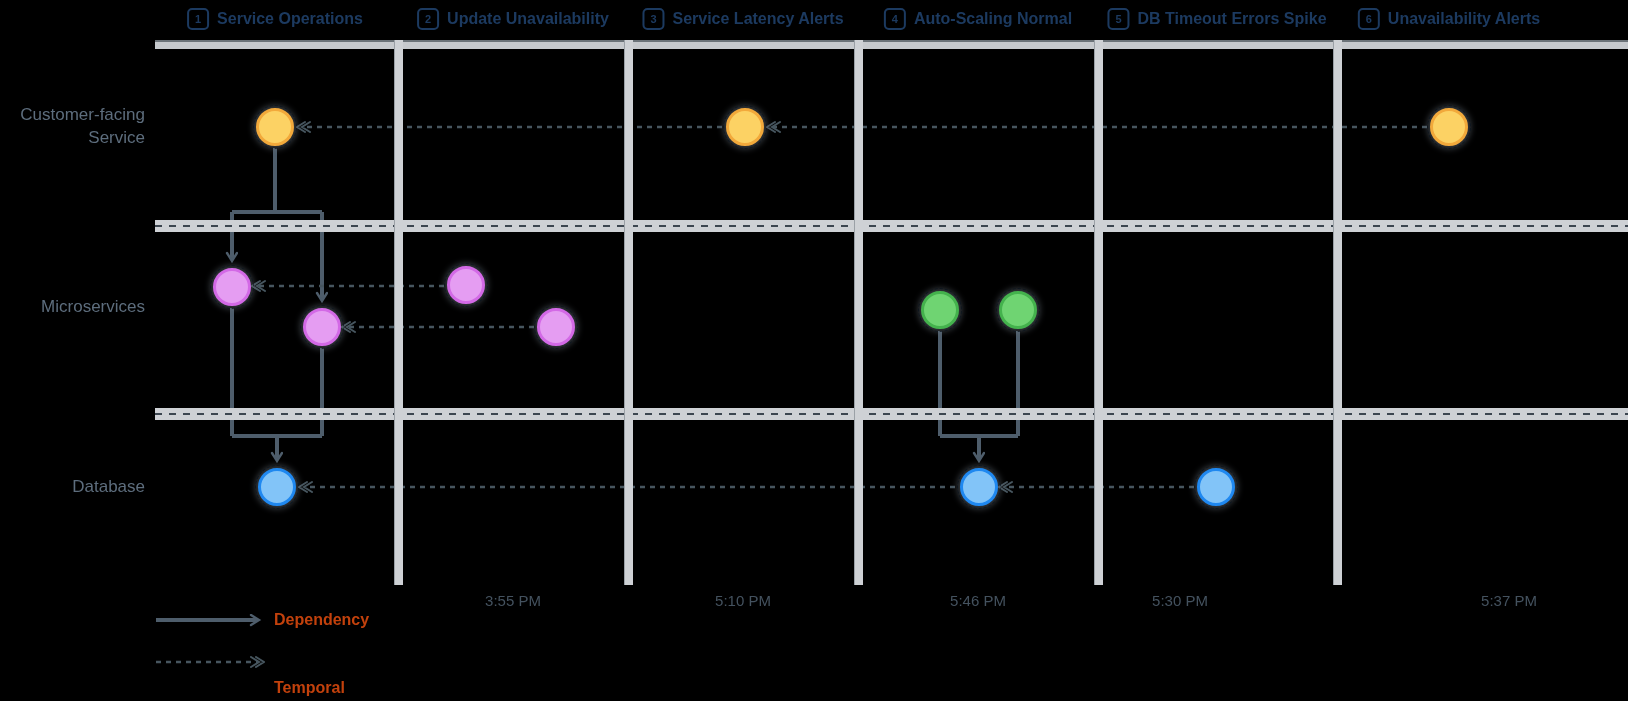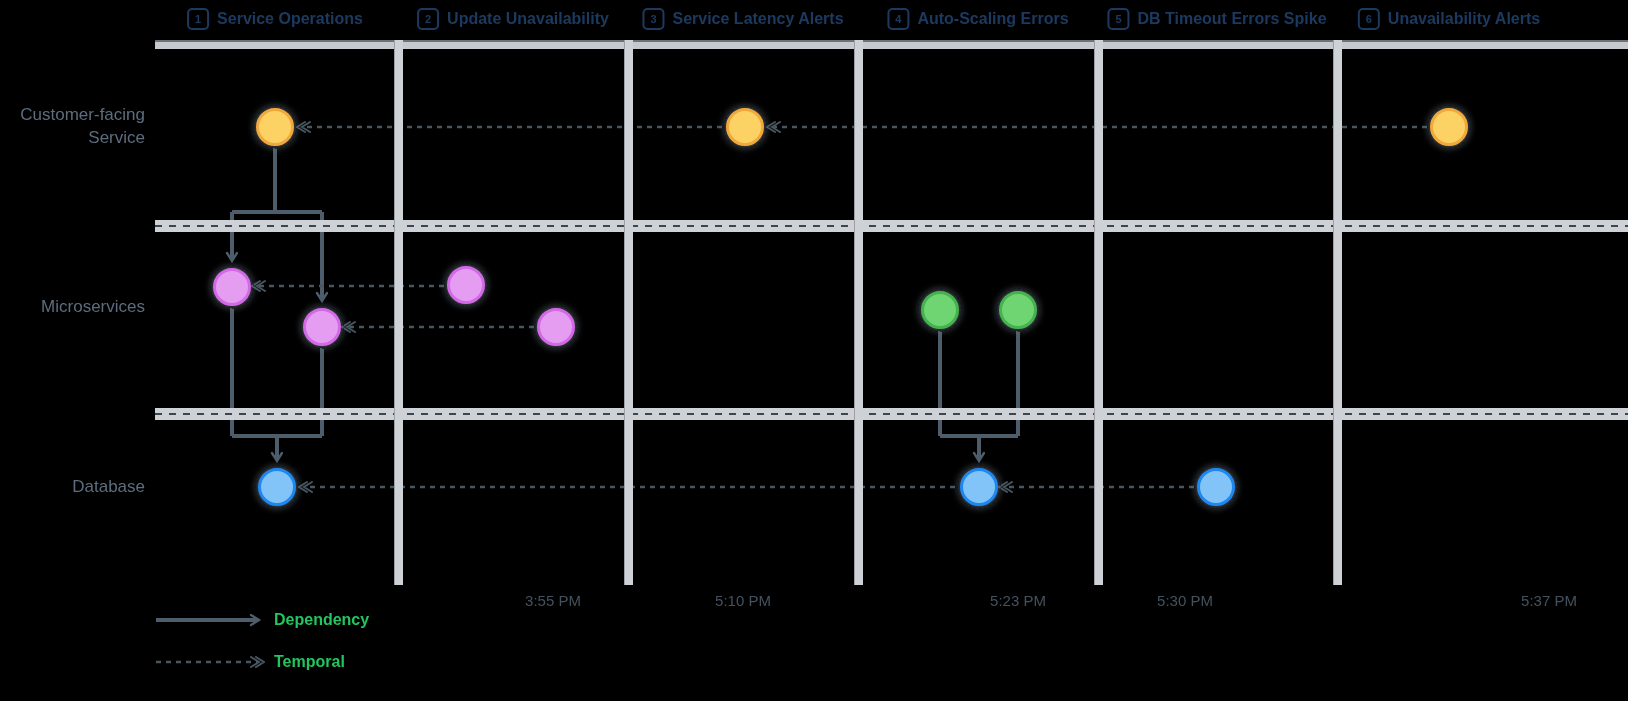--- a/index.html
+++ b/index.html
@@ -16,21 +16,21 @@
     width:18px;height:18px;border:2px solid #1c3a60;border-radius:5px;
     display:flex;align-items:center;justify-content:center;
     font-size:11px;font-weight:700;color:#1c3a60;flex:0 0 auto;
   }
   .lane-label{
     position:absolute;width:150px;text-align:right;transform:translateY(-50%);
     font-size:17px;font-weight:500;color:#5d6d7d;line-height:1.35;
   }
   .timestamp{
     position:absolute;top:592px;transform:translateX(-50%);
-    font-size:15px;color:#44525f;white-space:nowrap;margin-left:40px;
+    font-size:15px;color:#44525f;white-space:nowrap;
   }
   .band-h{position:absolute;background:#ced1d5;}
   .band-h .dash{
     position:absolute;left:0;right:0;top:5px;height:2px;
     background-image:repeating-linear-gradient(90deg,#3c4650 0 7px,transparent 7px 14px);
   }
   .header-rule{position:absolute;background:#c6c9cd;border-top:2px solid #6b7278;}
   .band-v{position:absolute;background:#ced1d5;border-left:1px solid #9aa0a6;}
   .node{
     position:absolute;width:32px;height:32px;border-radius:50%;
@@ -40,21 +40,21 @@
   .node::before{
     content:"";position:absolute;inset:-6px;border-radius:50%;
     border:1px dashed rgba(10,20,30,.8);
   }
   .node.orange{background:#fcd264;border-color:#f2a93b;}
   .node.purple{background:#e59df2;border-color:#d369e6;}
   .node.green{background:#6fd472;border-color:#44b24d;}
   .node.blue{background:#82c4f8;border-color:#1f88f0;}
   .legend-label{
     position:absolute;transform:translateY(-50%);
-    font-size:16px;font-weight:600;color:#22c55e;
+    font-size:16px;font-weight:600;color:#c2410c;
   }
   svg{position:absolute;left:0;top:0;}
 </style>
 </head>
 <body>
 
 <div id="canvas">
   <svg id="edges" width="1628" height="701">
     <defs>
       <marker id="m-solid" markerWidth="14" markerHeight="14" refX="9" refY="6" orient="auto" markerUnits="userSpaceOnUse">
@@ -104,40 +104,40 @@
     <div class="phase-header" style="left: 513px;">
       <span class="phase-badge">2</span>
       <span>Update Unavailability</span>
     </div>
     <div class="phase-header" style="left: 743px;">
       <span class="phase-badge">3</span>
       <span>Service Latency Alerts</span>
     </div>
     <div class="phase-header" style="left: 978px;">
       <span class="phase-badge">4</span>
-      <span>Auto-Scaling Errors</span>
+      <span>Auto-Scaling Normal</span>
     </div>
     <div class="phase-header" style="left: 1217px;">
       <span class="phase-badge">5</span>
       <span>DB Timeout Errors Spike</span>
     </div>
     <div class="phase-header" style="left: 1449px;">
       <span class="phase-badge">6</span>
       <span>Unavailability Alerts</span>
     </div>
     <div class="lane-label" style="right: 1483px; top: 127px;">Customer-facing Service</div>
     <div class="lane-label" style="right: 1483px; top: 307px;">Microservices</div>
     <div class="lane-label" style="right: 1483px; top: 487px;">Database</div>
     <div class="timestamp" style="left: 513px;">3:55 PM</div>
-    <div class="timestamp" style="left: 703px;">5:10 PM</div>
-    <div class="timestamp" style="left: 978px;">5:23 PM</div>
-    <div class="timestamp" style="left: 1145px;">5:30 PM</div>
+    <div class="timestamp" style="left: 743px;">5:10 PM</div>
+    <div class="timestamp" style="left: 978px;">5:46 PM</div>
+    <div class="timestamp" style="left: 1180px;">5:30 PM</div>
     <div class="timestamp" style="left: 1509px;">5:37 PM</div>
     <div class="legend-label" style="left: 274px; top: 620px;">Dependency</div>
-    <div class="legend-label" style="left: 274px; top: 662px;">Temporal</div>
+    <div class="legend-label" style="left: 274px; top: 688px;">Temporal</div>
     <div class="node orange" style="left: 275px; top: 127px;"></div>
     <div class="node orange" style="left: 745px; top: 127px;"></div>
     <div class="node orange" style="left: 1449px; top: 127px;"></div>
     <div class="node purple" style="left: 232px; top: 287px;"></div>
     <div class="node purple" style="left: 322px; top: 327px;"></div>
     <div class="node purple" style="left: 466px; top: 285px;"></div>
     <div class="node purple" style="left: 556px; top: 327px;"></div>
     <div class="node green" style="left: 940px; top: 310px;"></div>
     <div class="node green" style="left: 1018px; top: 310px;"></div>
     <div class="node blue" style="left: 277px; top: 487px;"></div>

